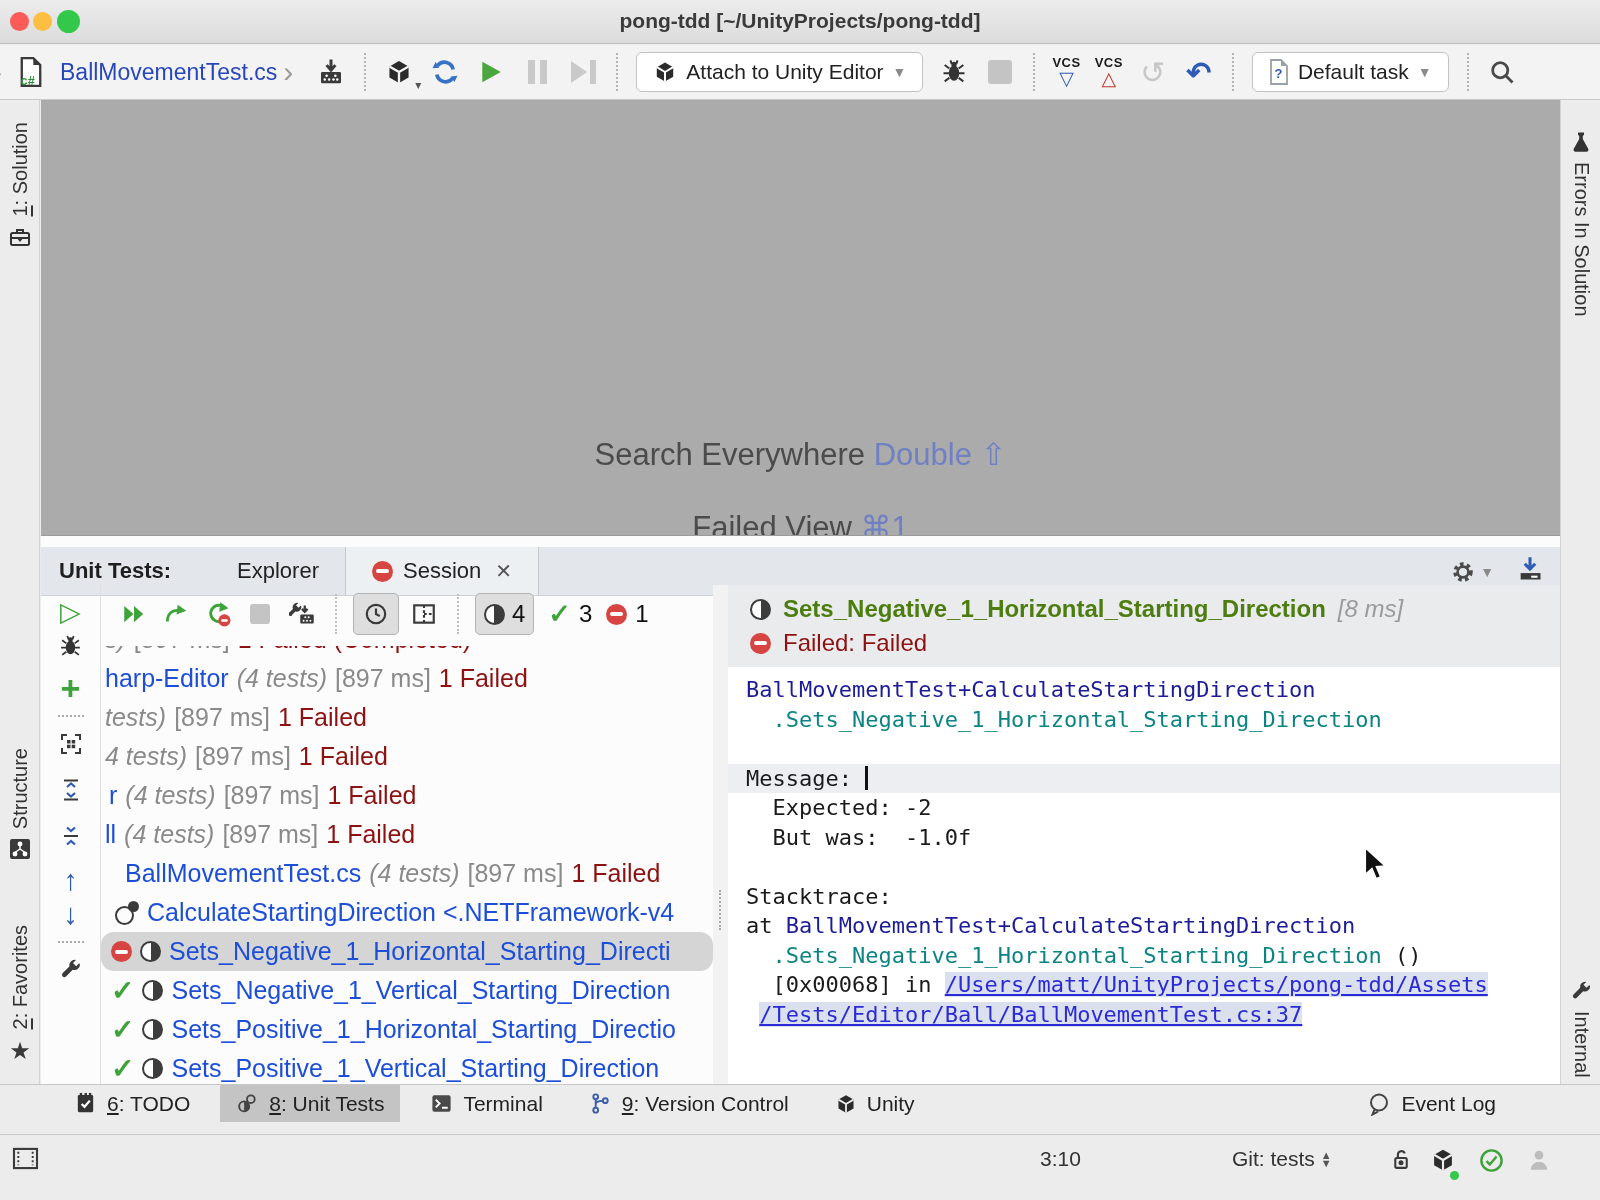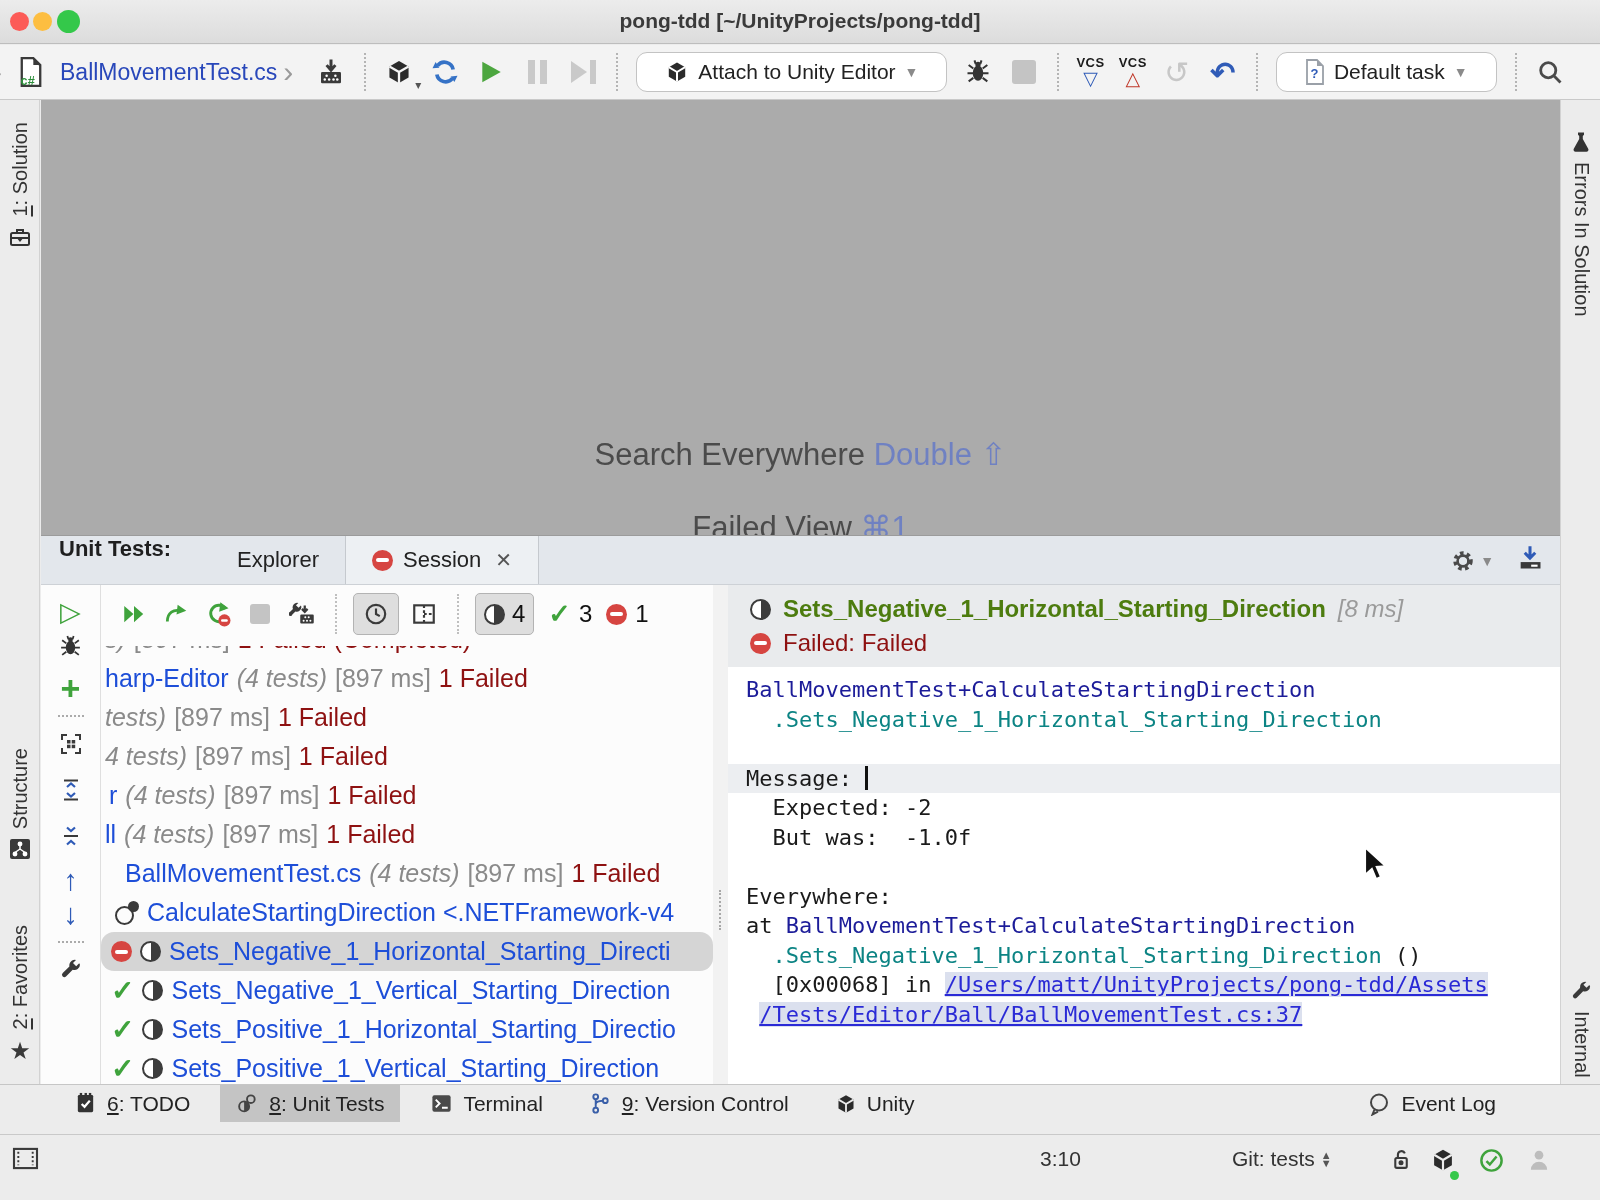--- a/index.html
+++ b/index.html
@@ -14,21 +14,21 @@
   .tl-yellow { left:33px; width:19px; height:19px; background:#FDBE41; }
   .tl-green { left:57px; top:10px; width:23px; height:23px; background:#34C84A; }
   .win-title { position:absolute; left:0; right:0; top:9px; text-align:center; font-size:21px; font-weight:600; color:#3a3a3a; }
 
   
   .toolbar { left:0; top:45px; width:1600px; height:55px; background:#F3F3F3; border-bottom:1px solid #C9C9C9; display:flex; align-items:center; }
   .tb-sep { width:0; height:38px; border-left:2px dotted #B4B4B4; margin:0 10px; }
   .crumb-chev { color:#9a9a9a; font-size:30px; line-height:30px; margin:0 6px; }
   .crumb-file { color:#2847BA; font-size:23px; margin-left:6px; }
   .tb-icon { display:flex; align-items:center; justify-content:center; width:36px; height:36px; margin:0 5px; position:relative; }
-  .tb-btn { display:flex; align-items:center; background:#fff; border:1px solid #C3C3C3; border-radius:11px; height:40px; padding:0 28px; margin:0 8px; font-size:21px; color:#222; gap:9px; }
+  .tb-btn { display:flex; align-items:center; background:#fff; border:1px solid #C3C3C3; border-radius:6px; height:40px; padding:0 16px; margin:0 8px; font-size:21px; color:#222; gap:9px; }
   .dd-arrow { color:#8a8a8a; font-size:14px; }
   .vcs-ic { display:flex; flex-direction:column; align-items:center; line-height:1; margin:0 7px; }
   .vcs-ic .vcs-t { font-size:13px; font-weight:bold; color:#1a1a1a; letter-spacing:.5px; }
   .vcs-down { color:#2F5BB7; font-size:19px; }
   .vcs-up { color:#C0392B; font-size:19px; }
   .glyph-undo { color:#2F5BB7; font-size:30px; font-weight:bold; }
   .glyph-rollback { color:#C7C7C7; font-size:30px; }
   .pause-bars span { display:inline-block; width:7px; height:24px; background:#C9C9C9; margin:0 2.5px; }
   .step-ic { display:flex; align-items:center; }
   .step-tri { width:0; height:0; border-left:16px solid #C9C9C9; border-top:11px solid transparent; border-bottom:11px solid transparent; }
@@ -45,21 +45,21 @@
   .star-ic { font-size:24px; color:#3a3a3a; }
 
   
   .editor { left:41px; top:100px; width:1519px; height:435px; background:#ABABAB; overflow:hidden; }
   .hints { position:absolute; left:0; right:0; top:336px; text-align:center; font-size:31px; color:#4b4b4b; }
   .hint-line { margin-bottom:36px; }
   .hint-key { color:#6F81C2; }
 
   
   .ut-panel { left:41px; top:535px; width:1519px; height:560px; background:#FCFCFC; border-top:1px solid #9B9B9B; }
-  .ut-tabbar { position:absolute; left:0; top:0; width:100%; height:49px; background:#E3E7EC; border-bottom:1px solid #CDD1D6; display:flex; font-size:22px; }
+  .ut-tabbar { position:absolute; left:0; top:11px; width:100%; height:49px; background:#E3E7EC; border-bottom:1px solid #CDD1D6; display:flex; align-items:center; font-size:22px; }
   .ut-title { font-weight:bold; color:#1f1f1f; margin-left:18px; }
   .ut-tab { padding:0 26px; height:100%; display:flex; align-items:center; gap:10px; color:#222; }
   .ut-tab.first { margin-left:40px; }
   .ut-tab.selected { background:#EDF0F3; border-left:1px solid #C5C9CE; border-right:1px solid #C5C9CE; }
   .noentry { display:inline-block; width:21px; height:21px; border-radius:50%; background:#D64541; position:relative; flex:none; }
   .noentry::after { content:""; position:absolute; left:4px; right:4px; top:8.5px; height:4px; background:#fff; border-radius:2px; }
   .tab-close { color:#555; font-size:20px; margin-left:4px; }
   .ut-tab-right { position:absolute; right:16px; top:0; height:49px; display:flex; align-items:center; gap:22px; }
 
   .ut-toolbar { position:absolute; left:60px; top:49px; width:612px; height:58px; display:flex; align-items:center; gap:8px; padding-left:16px; }
@@ -507,21 +507,21 @@
       </div>
     </div>
     <div class="det-out">
         <div class="out-line"><span class="seg-navy">BallMovementTest+CalculateStartingDirection</span></div>
         <div class="out-line"><span class="seg-plain">  </span><span class="seg-teal">.Sets_Negative_1_Horizontal_Starting_Direction</span></div>
         <div class="out-line">&nbsp;</div>
         <div class="out-line hl"><span class="seg-plain">Message: </span><span class="caret"></span></div>
         <div class="out-line"><span class="seg-plain">  Expected: -2</span></div>
         <div class="out-line"><span class="seg-plain">  But was:  -1.0f</span></div>
         <div class="out-line">&nbsp;</div>
-        <div class="out-line"><span class="seg-plain">Everywhere:</span></div>
+        <div class="out-line"><span class="seg-plain">Stacktrace:</span></div>
         <div class="out-line"><span class="seg-plain">at </span><span class="seg-navy">BallMovementTest+CalculateStartingDirection</span></div>
         <div class="out-line"><span class="seg-plain">  </span><span class="seg-teal">.Sets_Negative_1_Horizontal_Starting_Direction</span><span class="seg-plain"> ()</span></div>
         <div class="out-line"><span class="seg-plain">  [0x00068] in </span><span class="seg-link">/Users/matt/UnityProjects/pong-tdd/Assets</span></div>
         <div class="out-line"><span class="seg-plain"> </span><span class="seg-link">/Tests/Editor/Ball/BallMovementTest.cs:37</span></div>
       </div>
   </div>
 </div>
 
 <div class="abs tw-bar">
   <div class="tw-left">

